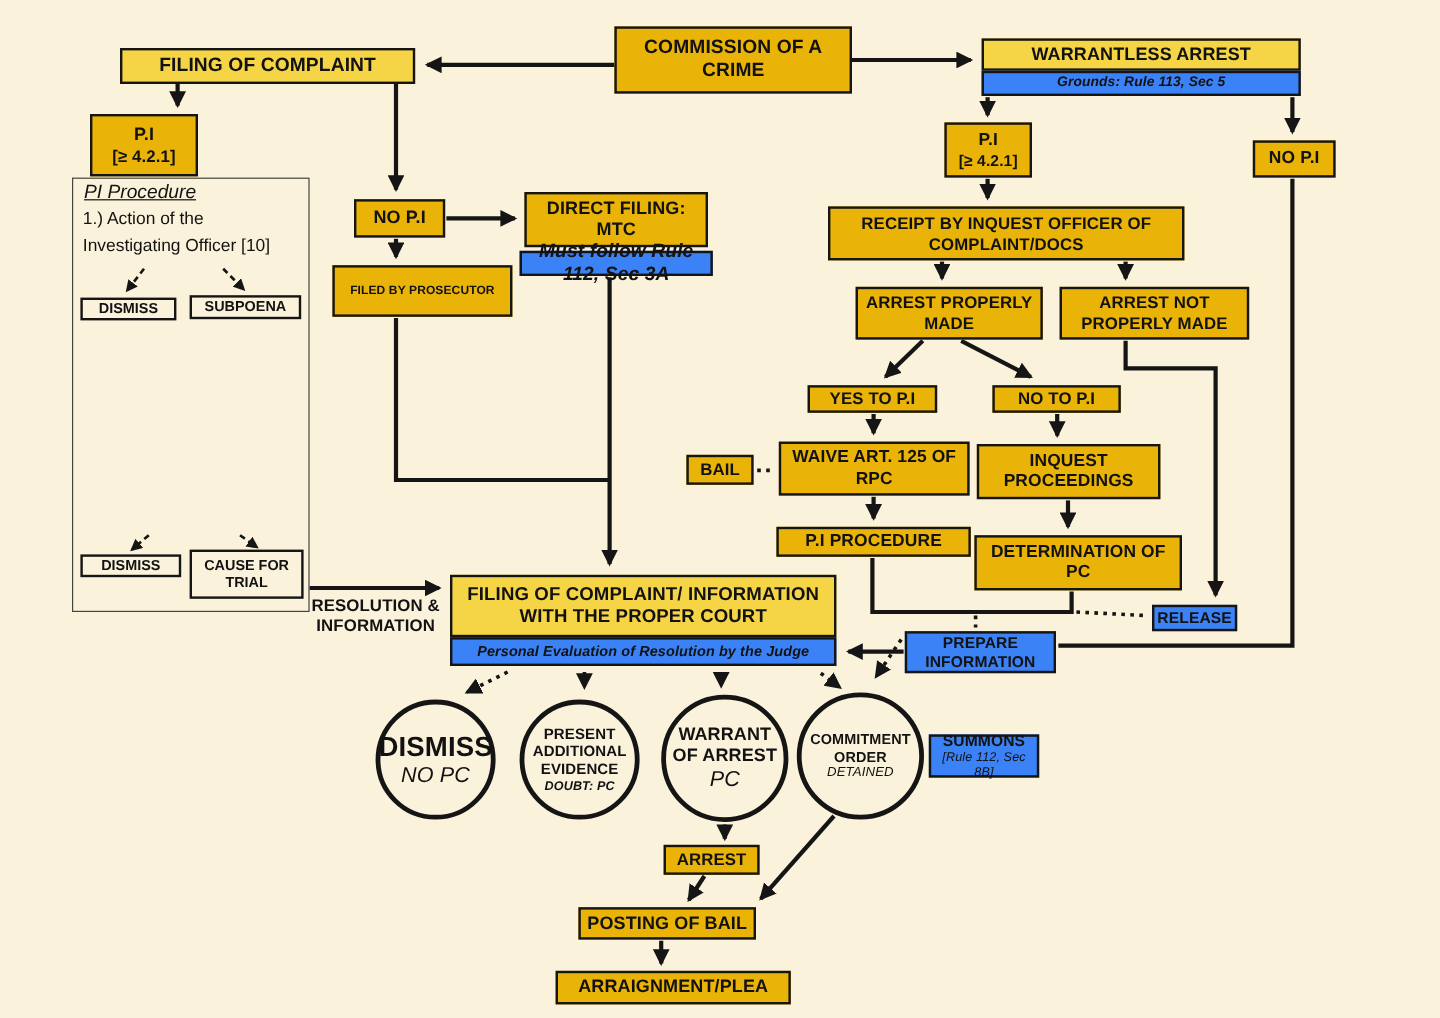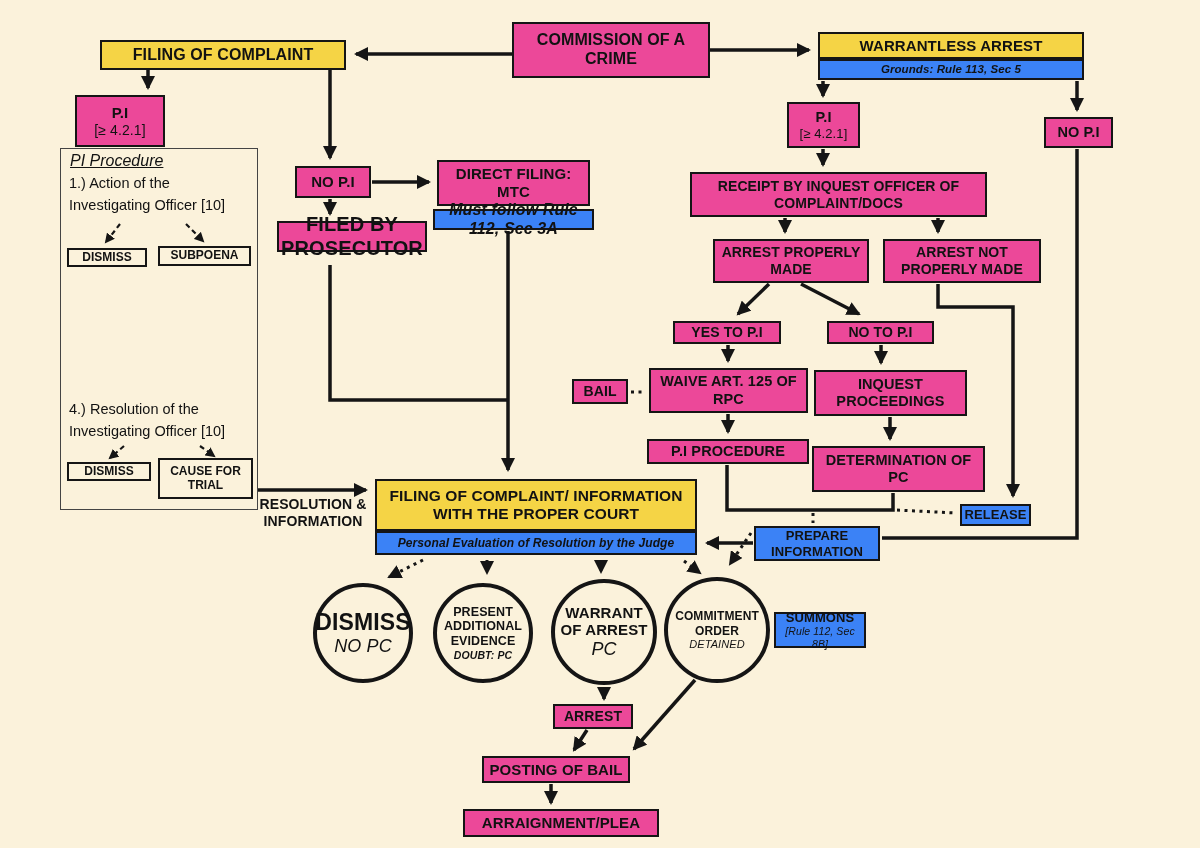--- a/index.html
+++ b/index.html
@@ -5,41 +5,41 @@
   html,body{margin:0;padding:0;}
   body{
     width:1200px;height:848px;position:relative;overflow:hidden;
     background:#FBF2DB;
     font-family:"Liberation Sans", sans-serif;
     color:#121212;
   }
   #connectors{position:absolute;left:0;top:0;width:1200px;height:848px;pointer-events:none;}
   .node{
     position:absolute;box-sizing:border-box;
-    background:#ec4899;border:2.5px solid #151515;
+    background:#eab308;border:2.5px solid #151515;
     display:flex;flex-direction:column;align-items:center;justify-content:center;
     text-align:center;font-weight:bold;line-height:1.18;letter-spacing:.1px;
   }
   .yellow{background:#F5D445;}
   .cream{background:#3b82f6;border-width:2px;}
   .plain{background:transparent;border:none;}
   .note{font-weight:600;font-style:italic;}
   .circle{border-radius:50%;border-width:4px;background:transparent;}
   .panel{
     position:absolute;left:60px;top:148px;width:198px;height:362px;
     border:1.5px solid #444;box-sizing:border-box;background:transparent;
   }
   .panel-title{position:absolute;left:9px;top:3px;font-size:16px;font-style:italic;text-decoration:underline;}
   .panel-step{position:absolute;left:8px;width:184px;font-size:14.5px;line-height:22px;text-align:left;}
   .panel-box{
     position:absolute;box-sizing:border-box;border:2px solid #151515;background:#FBF2DB;
     display:flex;align-items:center;justify-content:center;text-align:center;
     font-weight:bold;font-size:12px;line-height:1.15;
   }
-  .sub{font-weight:normal;}
+  .sub{font-weight:bold;}
   .it{font-style:italic;font-weight:normal;}
 </style>
 </head>
 <body>
 
 <svg id="connectors" viewBox="0 0 1200 848" xmlns="http://www.w3.org/2000/svg">
   <defs>
     <marker id="ah" markerUnits="userSpaceOnUse" markerWidth="16" markerHeight="14" refX="12" refY="7" orient="auto">
       <path d="M0,0 L14,7 L0,14 Z" fill="#151515"></path>
     </marker>
@@ -109,31 +109,30 @@
 <div class="node" style="left:75px;top:95px;width:90px;height:52px;font-size:15px">
   <span>P.I</span>
   <span class="sub" style="font-size:14px">[≥ 4.2.1]</span>
 </div>
 
 <div class="panel">
   <div class="panel-title">PI Procedure</div>
   <div class="panel-step" style="top:23px">1.) Action of the Investigating Officer [10]</div>
   <div class="panel-box" style="left:6px;top:99px;width:80px;height:19px">DISMISS</div>
   <div class="panel-box" style="left:97px;top:97px;width:93px;height:20px">SUBPOENA</div>
-  <div class="panel-step" style="top:249px">4.) Resolution of the Investigating Officer [10]</div>
   <div class="panel-box" style="left:6px;top:313px;width:84px;height:19px">DISMISS</div>
   <div class="panel-box" style="left:97px;top:309px;width:95px;height:41px">CAUSE FOR TRIAL</div>
 </div>
 
 <div class="node" style="left:295px;top:166px;width:76px;height:32px;font-size:15px">NO P.I</div>
 
 <div class="node" style="left:437px;top:160px;width:153px;height:46px;font-size:15px">DIRECT FILING: MTC</div>
 <div class="node cream note" style="left:433px;top:209px;width:161px;height:21px;font-size:16px">Must follow Rule 112, Sec 3A</div>
 
-<div class="node" style="left:277px;top:221px;width:150px;height:31px;font-size:20px">FILED BY PROSECUTOR</div>
+<div class="node" style="left:277px;top:221px;width:150px;height:43px;font-size:10px">FILED BY PROSECUTOR</div>
 
 <div class="node" style="left:787px;top:102px;width:73px;height:46px;font-size:14.5px">
   <span>P.I</span>
   <span class="sub" style="font-size:13px">[≥ 4.2.1]</span>
 </div>
 
 <div class="node" style="left:1044px;top:117px;width:69px;height:31px;font-size:14.5px">NO P.I</div>
 
 <div class="node" style="left:690px;top:172px;width:297px;height:45px;font-size:14px">RECEIPT BY INQUEST OFFICER OF COMPLAINT/DOCS</div>
 

